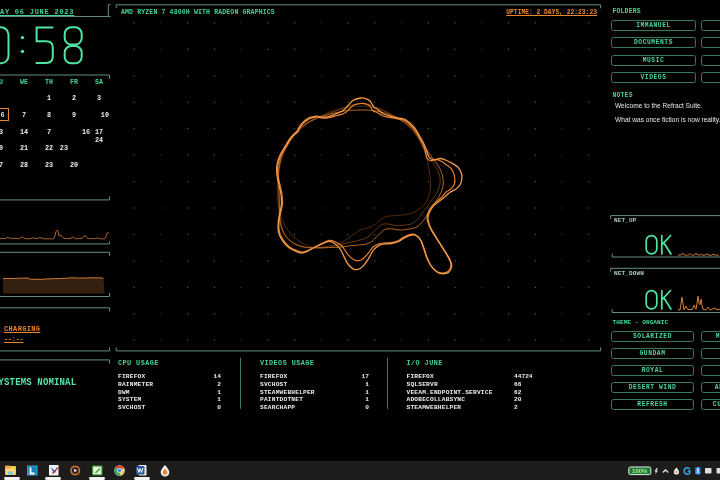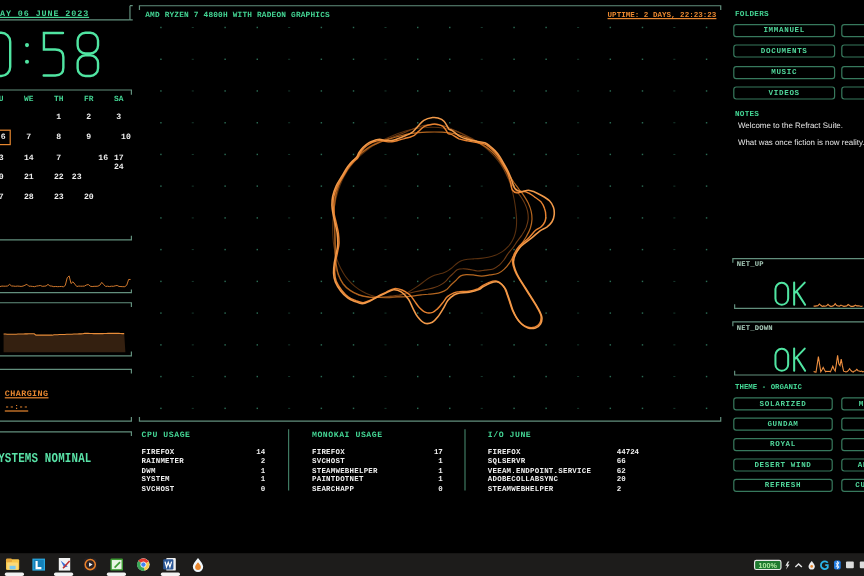--- a/index.html
+++ b/index.html
@@ -362,21 +362,21 @@
     <div class="ab t wh" style="left:118px;top:373.3px;font-size:6.2px;letter-spacing:0.2px;">FIREFOX</div>
     <div class="ab t wh" style="left:161px;top:373.3px;width:60px;text-align:right;font-size:6.2px;">14</div>
     <div class="ab t wh" style="left:118px;top:380.9px;font-size:6.2px;letter-spacing:0.2px;">RAINMETER</div>
     <div class="ab t wh" style="left:161px;top:380.9px;width:60px;text-align:right;font-size:6.2px;">2</div>
     <div class="ab t wh" style="left:118px;top:388.6px;font-size:6.2px;letter-spacing:0.2px;">DWM</div>
     <div class="ab t wh" style="left:161px;top:388.6px;width:60px;text-align:right;font-size:6.2px;">1</div>
     <div class="ab t wh" style="left:118px;top:396.2px;font-size:6.2px;letter-spacing:0.2px;">SYSTEM</div>
     <div class="ab t wh" style="left:161px;top:396.2px;width:60px;text-align:right;font-size:6.2px;">1</div>
     <div class="ab t wh" style="left:118px;top:403.9px;font-size:6.2px;letter-spacing:0.2px;">SVCHOST</div>
     <div class="ab t wh" style="left:161px;top:403.9px;width:60px;text-align:right;font-size:6.2px;">0</div>
-    <div class="ab t" style="left:260px;top:359px;font-size:6.8px;letter-spacing:0.45px;color:#43d493">MONOKAI USAGE</div>
+    <div class="ab t" style="left:260px;top:359px;font-size:6.8px;letter-spacing:0.45px;color:#43d493">VIDEOS USAGE</div>
     <div class="ab t wh" style="left:260px;top:373.3px;font-size:6.2px;letter-spacing:0.2px;">FIREFOX</div>
     <div class="ab t wh" style="left:309px;top:373.3px;width:60px;text-align:right;font-size:6.2px;">17</div>
     <div class="ab t wh" style="left:260px;top:380.9px;font-size:6.2px;letter-spacing:0.2px;">SVCHOST</div>
     <div class="ab t wh" style="left:309px;top:380.9px;width:60px;text-align:right;font-size:6.2px;">1</div>
     <div class="ab t wh" style="left:260px;top:388.6px;font-size:6.2px;letter-spacing:0.2px;">STEAMWEBHELPER</div>
     <div class="ab t wh" style="left:309px;top:388.6px;width:60px;text-align:right;font-size:6.2px;">1</div>
     <div class="ab t wh" style="left:260px;top:396.2px;font-size:6.2px;letter-spacing:0.2px;">PAINTDOTNET</div>
     <div class="ab t wh" style="left:309px;top:396.2px;width:60px;text-align:right;font-size:6.2px;">1</div>
     <div class="ab t wh" style="left:260px;top:403.9px;font-size:6.2px;letter-spacing:0.2px;">SEARCHAPP</div>
     <div class="ab t wh" style="left:309px;top:403.9px;width:60px;text-align:right;font-size:6.2px;">0</div>

